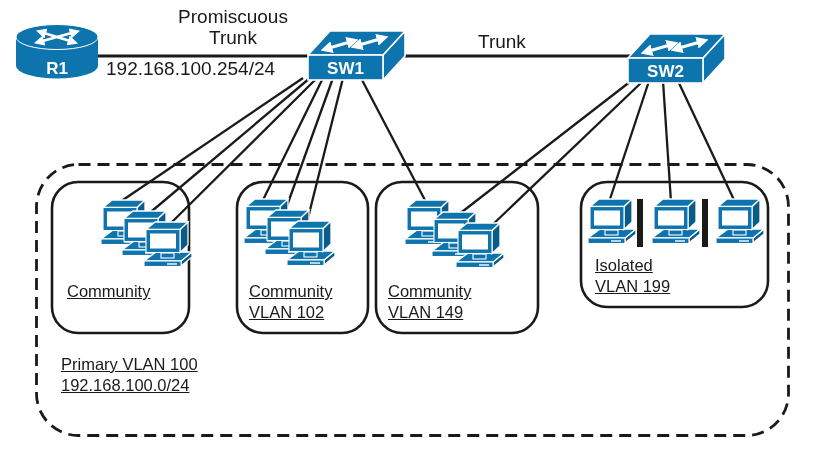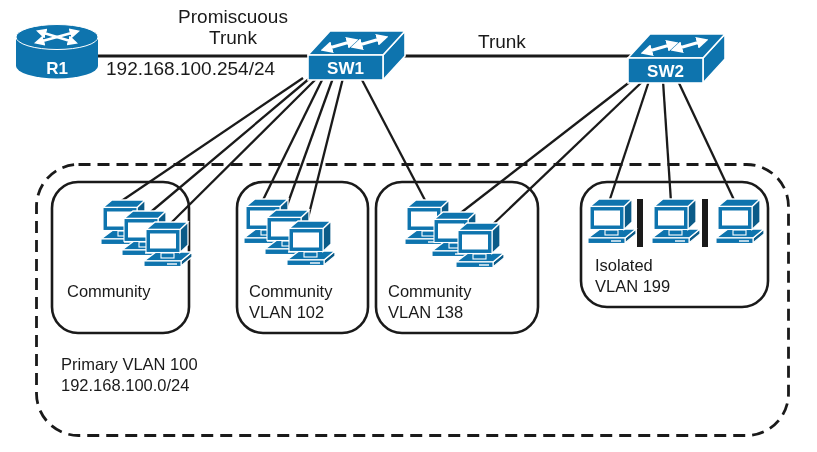--- a/index.html
+++ b/index.html
@@ -5,21 +5,21 @@
   html,body{margin:0;padding:0;background:#fff;}
   #canvas{
     position:relative;width:817px;height:452px;background:#fff;overflow:hidden;
     font-family:"Liberation Sans","DejaVu Sans",sans-serif;color:#1a1a1a;
   }
   .abs{position:absolute;}
   svg{display:block;}
   .lbl{position:absolute;color:#1a1a1a;white-space:nowrap;}
   .lbl .ln{display:block;}
   .net-label{font-size:19px;line-height:21px;}
-  .group-label{font-size:16.5px;line-height:21px;}
+  .group-label{font-size:16.5px;line-height:21px;text-decoration:underline;}
   .dev-text{font-weight:bold;fill:#ffffff;font-family:"Liberation Sans","DejaVu Sans",sans-serif;}
   .pc{position:absolute;width:54px;height:48px;}
   #bg-layer{position:absolute;left:0;top:0;z-index:1;}
   .icon-layer{z-index:3;}
   .lbl{z-index:4;}
 </style>
 </head>
 <body>
 
 <div id="canvas">
@@ -187,21 +187,21 @@
 
   <div class="lbl group-label" style="left:67px;top:281px">
     <span class="ln">Community</span>
   </div>
   <div class="lbl group-label" style="left:249px;top:281px">
     <span class="ln">Community</span>
     <span class="ln">VLAN 102</span>
   </div>
   <div class="lbl group-label" style="left:388px;top:281px">
     <span class="ln">Community</span>
-    <span class="ln">VLAN 138</span>
+    <span class="ln">VLAN 149</span>
   </div>
   <div class="lbl group-label" style="left:595px;top:255px">
     <span class="ln">Isolated</span>
     <span class="ln">VLAN 199</span>
   </div>
 
   <div class="lbl group-label" style="left:61px;top:354px">
     <span class="ln">Primary VLAN 100</span>
     <span class="ln">192.168.100.0/24</span>
   </div>

